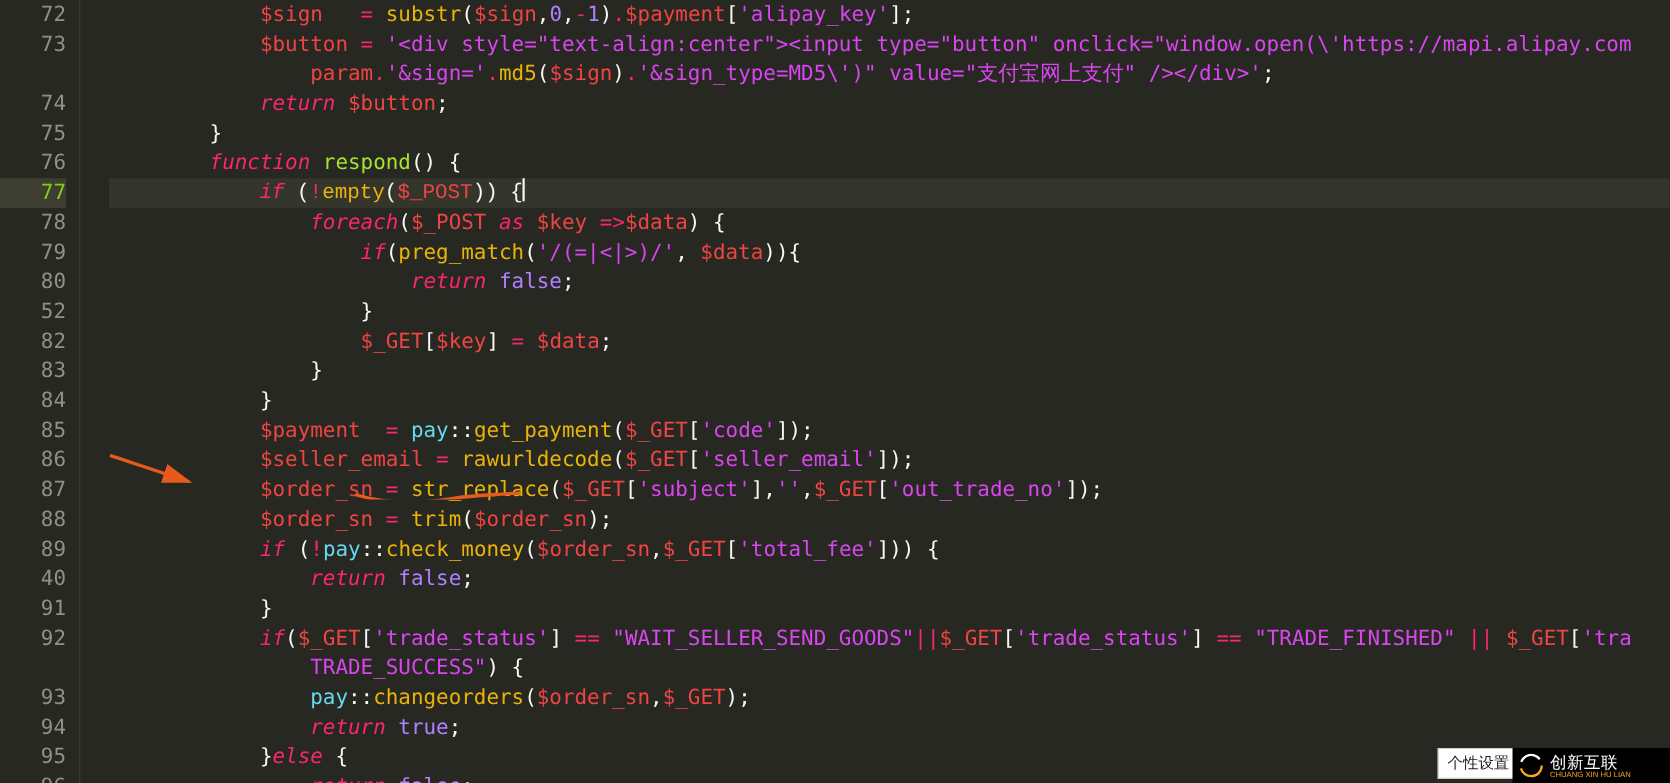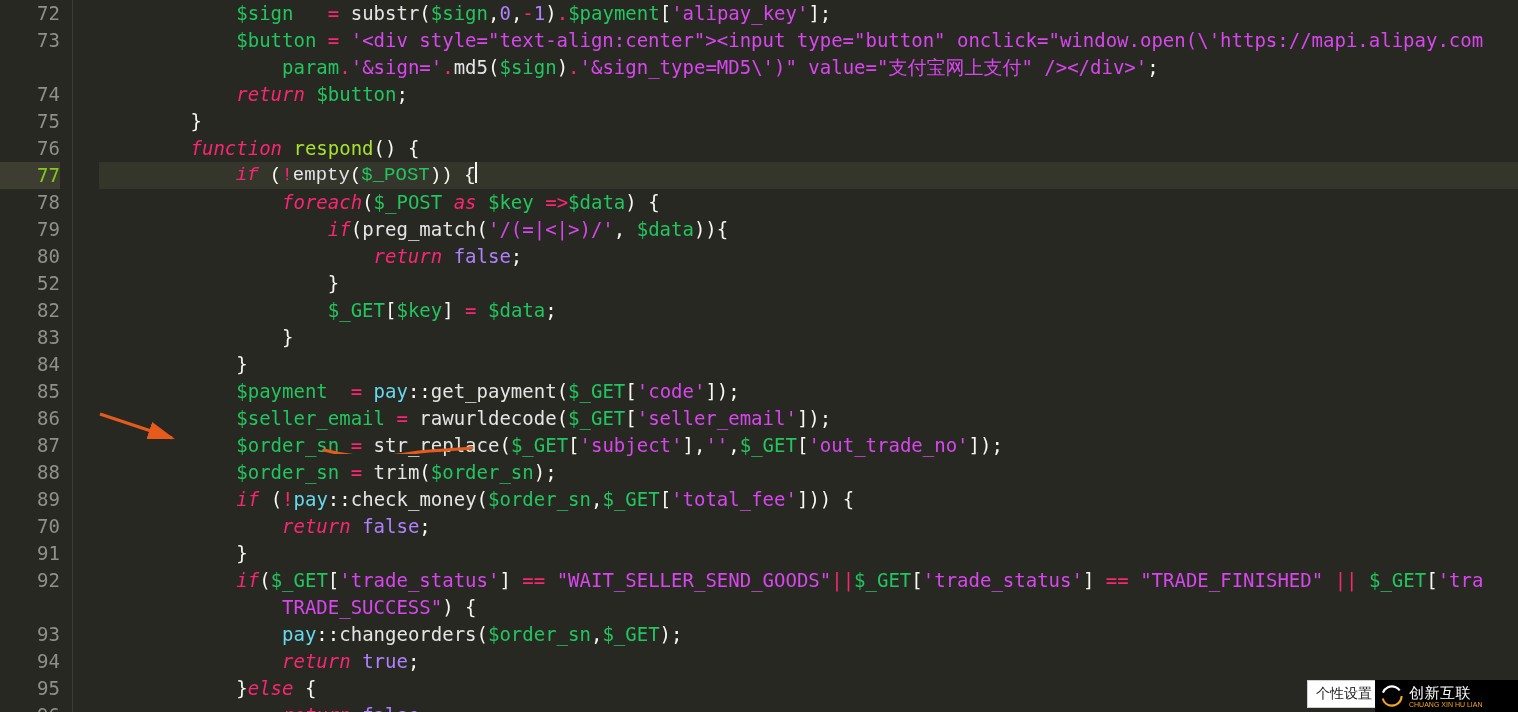--- a/index.html
+++ b/index.html
@@ -58,25 +58,25 @@
     height: 27px;
     line-height: 27px;
   }
   .code .row.current {
     background: rgba(62,61,50,0.6);
     font-family: Liberation Mono, monospace;
   }
 
   
   .tk-default { color: #f8f8f2; }
-  .tk-var     { color: #22c55e; }
+  .tk-var     { color: #ef4444; }
   .tk-punct   { color: #f8f8f2; }
   .tk-keyword { color: #f92672; font-style: italic; }
   .tk-type    { color: #66d9ef; }
-  .tk-func    { color: #e5e5e5; }
+  .tk-func    { color: #eab308; }
   .tk-funcname{ color: #a6e22e; }
   .tk-string  { color: #d946ef; }
   .tk-const   { color: #ae81ff; }
   .tk-op      { color: #f92672; }
 
   .fold-col {
     width: 14px;
     flex: 0 0 auto;
   }
 
@@ -162,21 +162,21 @@
       <div class="ln">80</div>
       <div class="ln">52</div>
       <div class="ln">82</div>
       <div class="ln">83</div>
       <div class="ln">84</div>
       <div class="ln">85</div>
       <div class="ln">86</div>
       <div class="ln">87</div>
       <div class="ln">88</div>
       <div class="ln">89</div>
-      <div class="ln">70</div>
+      <div class="ln">40</div>
       <div class="ln">91</div>
       <div class="ln">92</div>
       <div class="ln"></div>
       <div class="ln">93</div>
       <div class="ln">94</div>
       <div class="ln">95</div>
       <div class="ln">96</div>
     </div>
   <div class="divider"></div>
   <div class="fold-col"></div>

